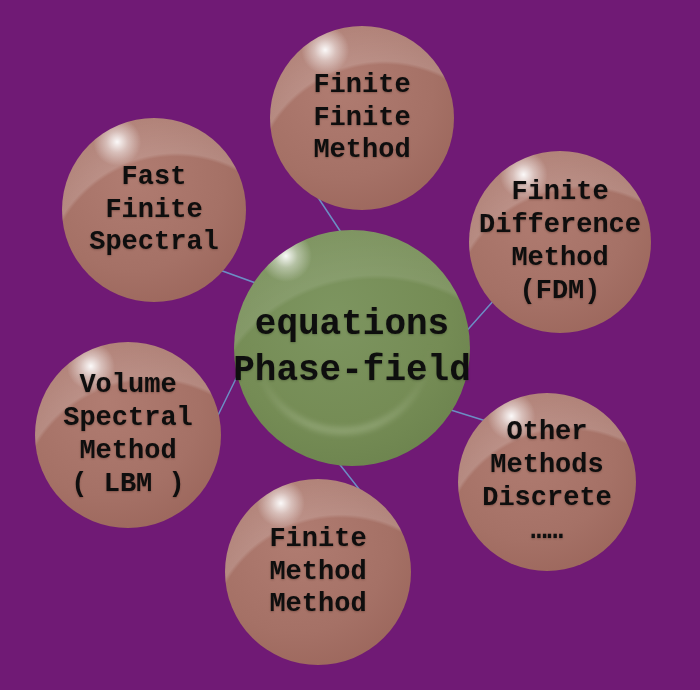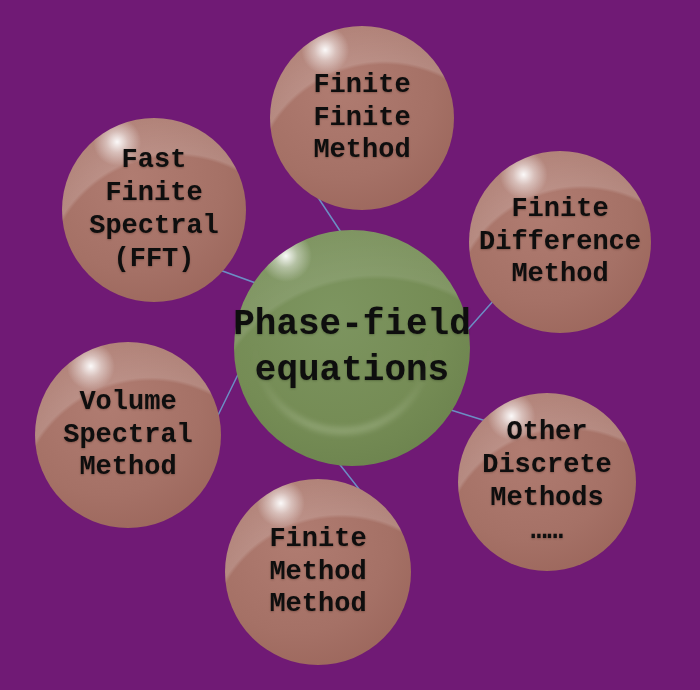--- a/index.html
+++ b/index.html
@@ -95,44 +95,45 @@
   <div class="node satellite n-fem">
     <div class="line">Finite</div>
     <div class="line">Finite</div>
     <div class="line">Method</div>
   </div>
 
   <div class="node satellite n-fft">
     <div class="line">Fast</div>
     <div class="line">Finite</div>
     <div class="line">Spectral</div>
-    <div class="line">(FFT)</div>
   </div>
 
   <div class="node satellite n-fdm">
     <div class="line">Finite</div>
     <div class="line">Difference</div>
     <div class="line">Method</div>
+    <div class="line">(FDM)</div>
   </div>
 
   <div class="node center-node n-center">
+    <div class="line">equations</div>
     <div class="line">Phase-field</div>
-    <div class="line">equations</div>
   </div>
 
   <div class="node satellite n-lbm">
     <div class="line">Volume</div>
     <div class="line">Spectral</div>
     <div class="line">Method</div>
+    <div class="line">( LBM )</div>
   </div>
 
   <div class="node satellite n-other">
     <div class="line">Other</div>
+    <div class="line">Methods</div>
     <div class="line">Discrete</div>
-    <div class="line">Methods</div>
     <div class="line">……</div>
   </div>
 
   <div class="node satellite n-fvm">
     <div class="line">Finite</div>
     <div class="line">Method</div>
     <div class="line">Method</div>
   </div>
 
 </div>

